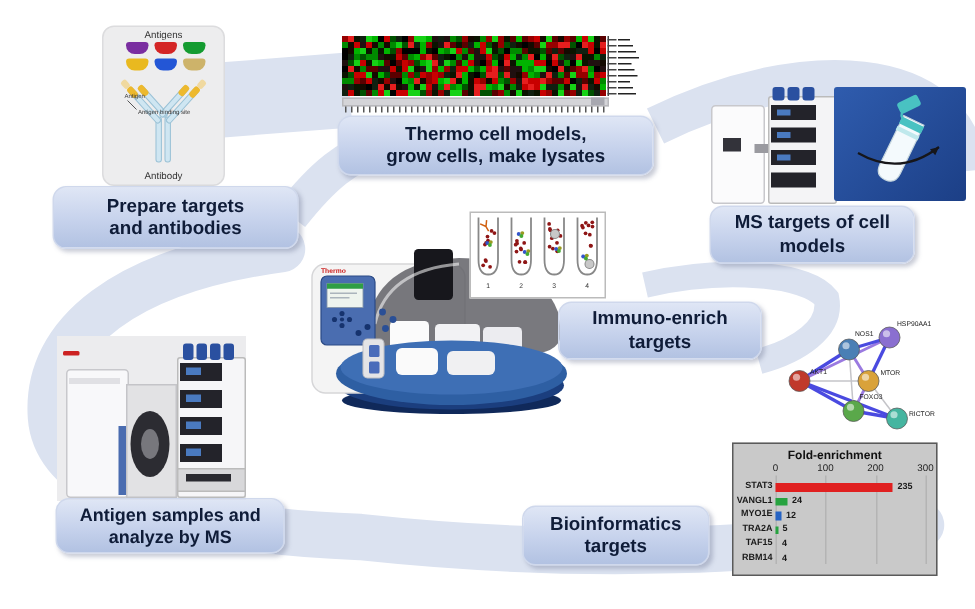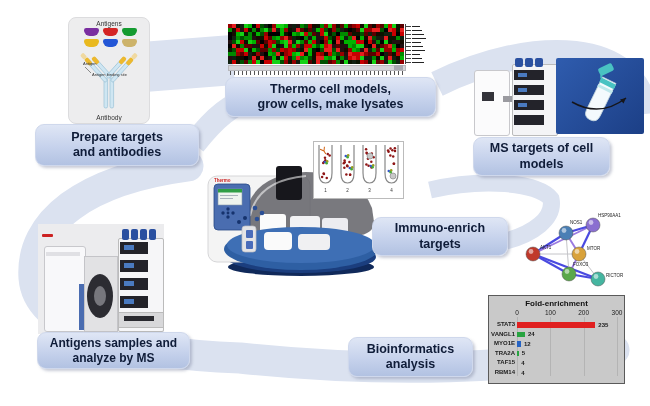--- a/index.html
+++ b/index.html
@@ -772,26 +772,26 @@
     <div class="abs" style="left:80px;top:88px;width:44px;height:14px;background:#d8d8da;border:1px solid #bbb"></div>
     <div class="abs" style="left:86px;top:92px;width:30px;height:5px;background:#2a2a30"></div>
   </div>
 
   <div class="flow-btn" style="left:35px;top:124px;width:162px;height:40px">Prepare targets
 and antibodies</div>
   <div class="flow-btn" style="left:225px;top:77px;width:209px;height:38px">Thermo cell models,
 grow cells, make lysates</div>
   <div class="flow-btn" style="left:473px;top:137px;width:135px;height:37px">MS targets of cell
 models</div>
-  <div class="flow-btn" style="left:372px;top:217px;width:134px;height:37px">Immuno-enrich
+  <div class="flow-btn" style="left:372px;top:201px;width:134px;height:37px">Immuno-enrich
 targets</div>
-  <div class="flow-btn small" style="left:37px;top:332px;width:151px;height:35px">Antigens samples and
+  <div class="flow-btn small" style="left:37px;top:332px;width:151px;height:35px">Antigen samples and
 analyze by MS</div>
   <div class="flow-btn" style="left:348px;top:337px;width:123px;height:38px">Bioinformatics
-analysis</div>
+targets</div>
 
   <div id="network" class="abs">
     <svg id="net-svg" width="135" height="84">
         <line x1="18" y1="46" x2="51" y2="25" stroke="#4a4ae0" stroke-width="2.2"></line>
         <line x1="18" y1="46" x2="78" y2="17" stroke="#9a7ae0" stroke-width="1.9"></line>
         <line x1="18" y1="46" x2="64" y2="46" stroke="#c4c4c8" stroke-width="1"></line>
         <line x1="18" y1="46" x2="54" y2="66" stroke="#4a4ae0" stroke-width="2.2"></line>
         <line x1="18" y1="46" x2="83" y2="71" stroke="#4a4ae0" stroke-width="2.2"></line>
         <line x1="51" y1="25" x2="78" y2="17" stroke="#4a4ae0" stroke-width="2.2"></line>
         <line x1="51" y1="25" x2="64" y2="46" stroke="#9a7ae0" stroke-width="1.9"></line>

